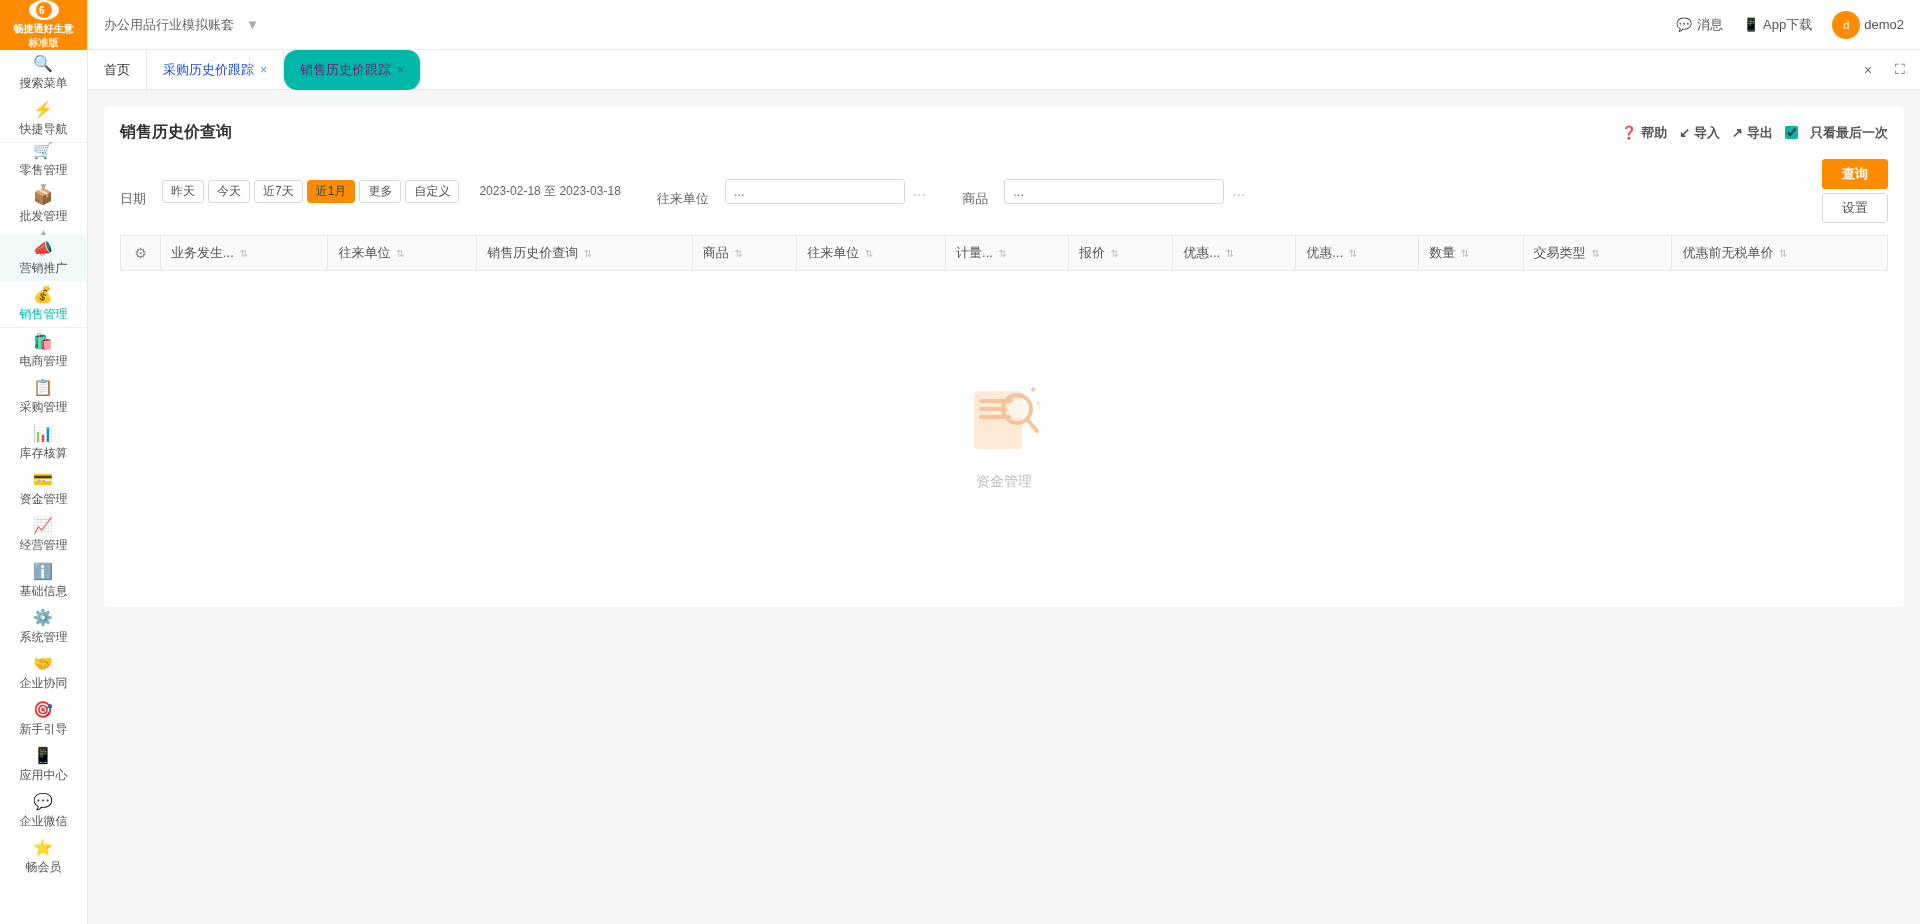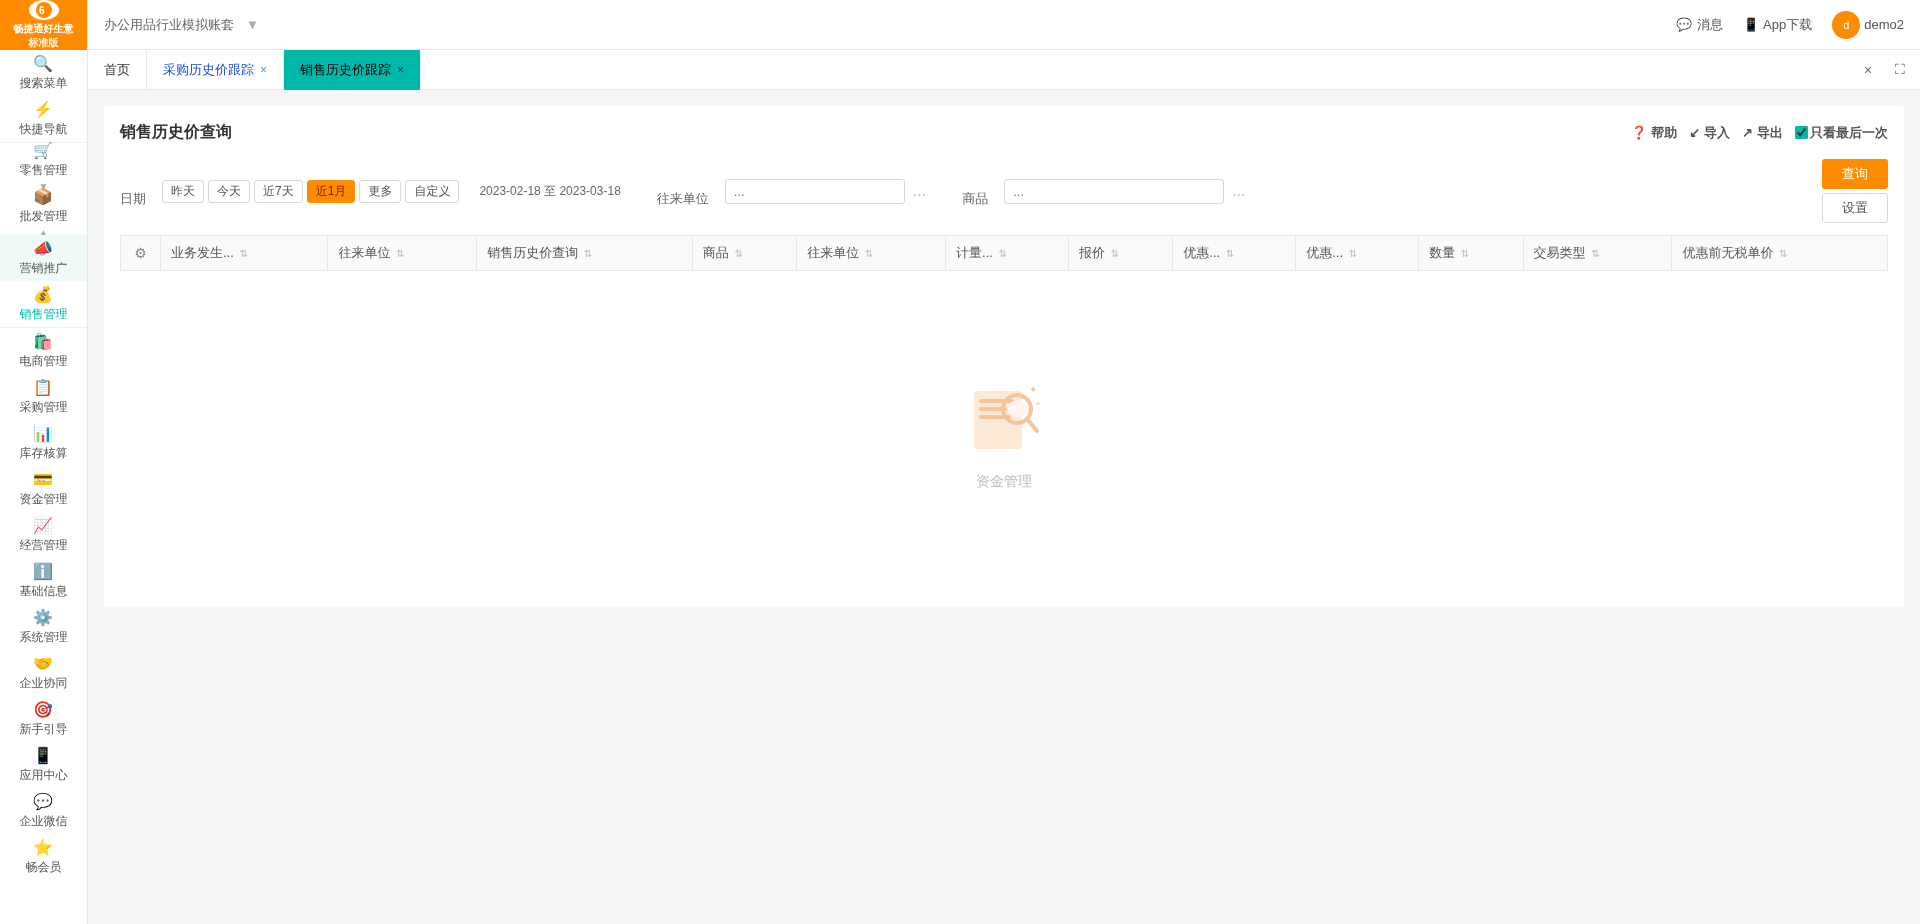--- a/index.html
+++ b/index.html
@@ -22,47 +22,47 @@
     .topbar-left { display: flex; align-items: center; gap: 8px; color: #666; font-size: 13px; }
     .topbar-dropdown { display: flex; align-items: center; gap: 12px; cursor: pointer; }
     .topbar-right { display: flex; align-items: center; gap: 20px; color: #555; font-size: 13px; }
     .topbar-right-item { display: flex; align-items: center; gap: 4px; cursor: pointer; }
     .avatar { width: 28px; height: 28px; border-radius: 50%; background: #ff8c00; display: flex; align-items: center; justify-content: center; color: #fff; font-size: 11px; }
 
     
     .tabbar { height: 40px; background: #fff; border-bottom: 1px solid #e8e8e8; display: flex; align-items: center; flex-shrink: 0; }
     .tab { height: 40px; padding: 0 16px; display: flex; align-items: center; gap: 6px; cursor: pointer; font-size: 13px; color: #1d4ed8; border-right: 1px solid #e8e8e8; white-space: nowrap; }
     .tab.home { color: #333; font-weight: 500; }
-    .tab.active { background: #00b8a9; color: #000000; }
+    .tab.active { background: #00b8a9; color: #701a75; border-radius: 13px; }
     .tab .close-btn { font-size: 12px; cursor: pointer; opacity: 0.7; }
     .tabbar-actions { margin-left: auto; display: flex; align-items: center; gap: 8px; padding-right: 8px; }
     .tabbar-action-btn { width: 24px; height: 24px; display: flex; align-items: center; justify-content: center; cursor: pointer; color: #666; font-size: 14px; }
 
     
     .content { flex: 1; overflow: auto; padding: 16px; background: #f5f6f8; }
 
     
     .page-card { background: #fff; border-radius: 4px; padding: 16px; }
     .page-title { font-size: 16px; font-weight: 600; color: #333; margin-bottom: 16px; display: flex; align-items: center; justify-content: space-between; }
     .page-title-actions { display: flex; align-items: center; gap: 12px; font-size: 13px; color: #555; }
     .page-title-action { display: flex; align-items: center; gap: 4px; cursor: pointer; }
 
     
     .filter-row { display: flex; align-items: center; gap: 16px; margin-bottom: 12px; flex-wrap: wrap; }
     .filter-label { color: #666; font-size: 13px; margin-top: 15px; }
     .date-btns { display: flex; align-items: center; gap: 4px; }
     .date-btn { padding: 2px 8px; border: 1px solid #d9d9d9; border-radius: 3px; background: #fff; cursor: pointer; font-size: 12px; color: #555; }
-    .date-btn.active { background: #ff8c00; color: #7f1d1d; border-color: #ff8c00; }
+    .date-btn.active { background: #ff8c00; color: #0c4a6e; border-color: #ff8c00; }
     .date-range { color: #666; font-size: 12px; }
     .filter-input-group { display: flex; align-items: center; gap: 8px; }
     .filter-input { border: 1px solid #d9d9d9; border-radius: 3px; padding: 4px 8px; font-size: 13px; width: 200px; color: #333; outline: none; }
     .filter-input-dots { color: #bbb; font-size: 16px; cursor: pointer; }
-    .search-btn { background: #ff8c00; color: #fff; border: none; border-radius: 3px; padding: 6px 20px; font-size: 13px; cursor: pointer; }
+    .search-btn { background: #ff8c00; color: #fff; border: none; border-radius: 3px; padding: 6px 20px; font-size: 13px; cursor: pointer; font-weight: bold; }
     .settings-btn { background: #fff; color: #555; border: 1px solid #d9d9d9; border-radius: 3px; padding: 5px 16px; font-size: 13px; cursor: pointer; }
-    .checkbox-label { display: flex; align-items: center; gap: 2px; font-size: 13px; color: #555; }
+    .checkbox-label { display: flex; align-items: center; gap: 12px; font-size: 13px; color: #555; }
     .checkbox-label input { accent-color: #00b8a9; }
 
     
     .data-table { width: 100%; border-collapse: collapse; font-size: 13px; }
     .data-table th { background: #fafafa; border: 1px solid #e8e8e8; padding: 8px 10px; text-align: left; font-weight: 500; color: #555; white-space: nowrap; cursor: pointer; user-select: none; }
     .data-table th .sort-icon { color: #bbb; font-size: 10px; margin-left: 2px; }
     .data-table td { border: 1px solid #e8e8e8; padding: 8px 10px; color: #333; }
     .table-gear { color: #888; font-size: 14px; cursor: pointer; }
 
     

